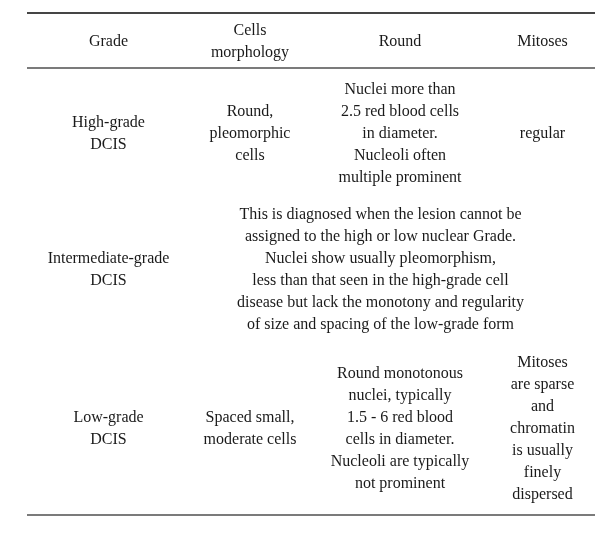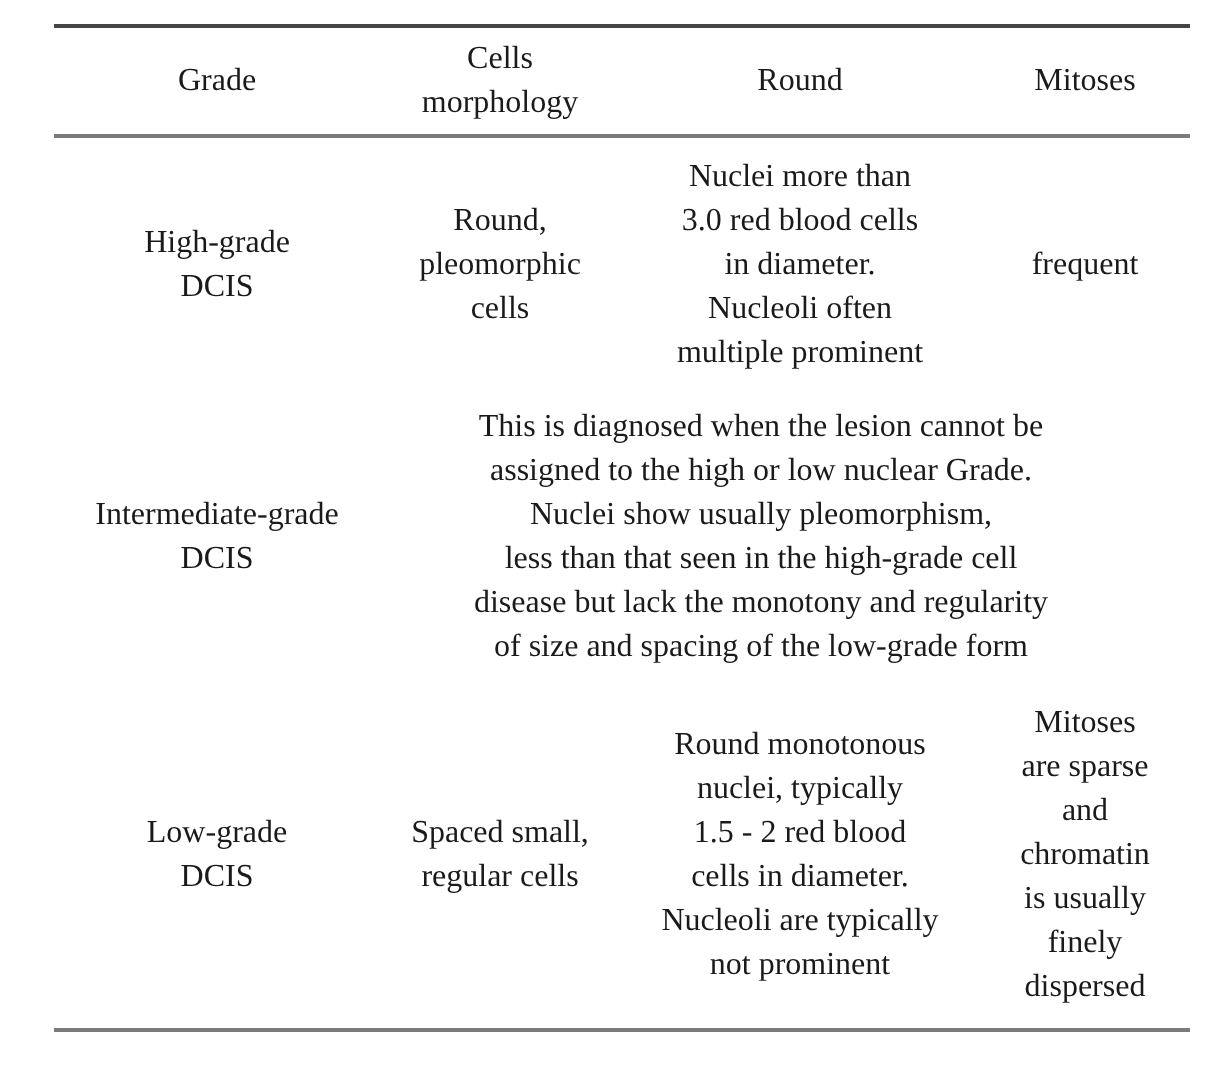--- a/index.html
+++ b/index.html
@@ -70,44 +70,44 @@
       </tr>
     </thead>
     <tbody>
       <tr class="row-high">
         <td>High-grade
 DCIS</td>
         <td>Round,
 pleomorphic
 cells</td>
         <td>Nuclei more than
-3.0 red blood cells
+2.5 red blood cells
 in diameter.
 Nucleoli often
 multiple prominent</td>
-        <td>frequent</td>
+        <td>regular</td>
       </tr>
       <tr class="row-intermediate">
         <td>Intermediate-grade
 DCIS</td>
         <td class="merged-desc" colspan="3">This is diagnosed when the lesion cannot be
 assigned to the high or low nuclear Grade.
 Nuclei show usually pleomorphism,
 less than that seen in the high-grade cell
 disease but lack the monotony and regularity
 of size and spacing of the low-grade form</td>
       </tr>
       <tr class="row-low">
         <td>Low-grade
 DCIS</td>
         <td>Spaced small,
-regular cells</td>
+moderate cells</td>
         <td>Round monotonous
 nuclei, typically
-1.5 - 2 red blood
+1.5 - 6 red blood
 cells in diameter.
 Nucleoli are typically
 not prominent</td>
         <td>Mitoses
 are sparse
 and
 chromatin
 is usually
 finely
 dispersed</td>

